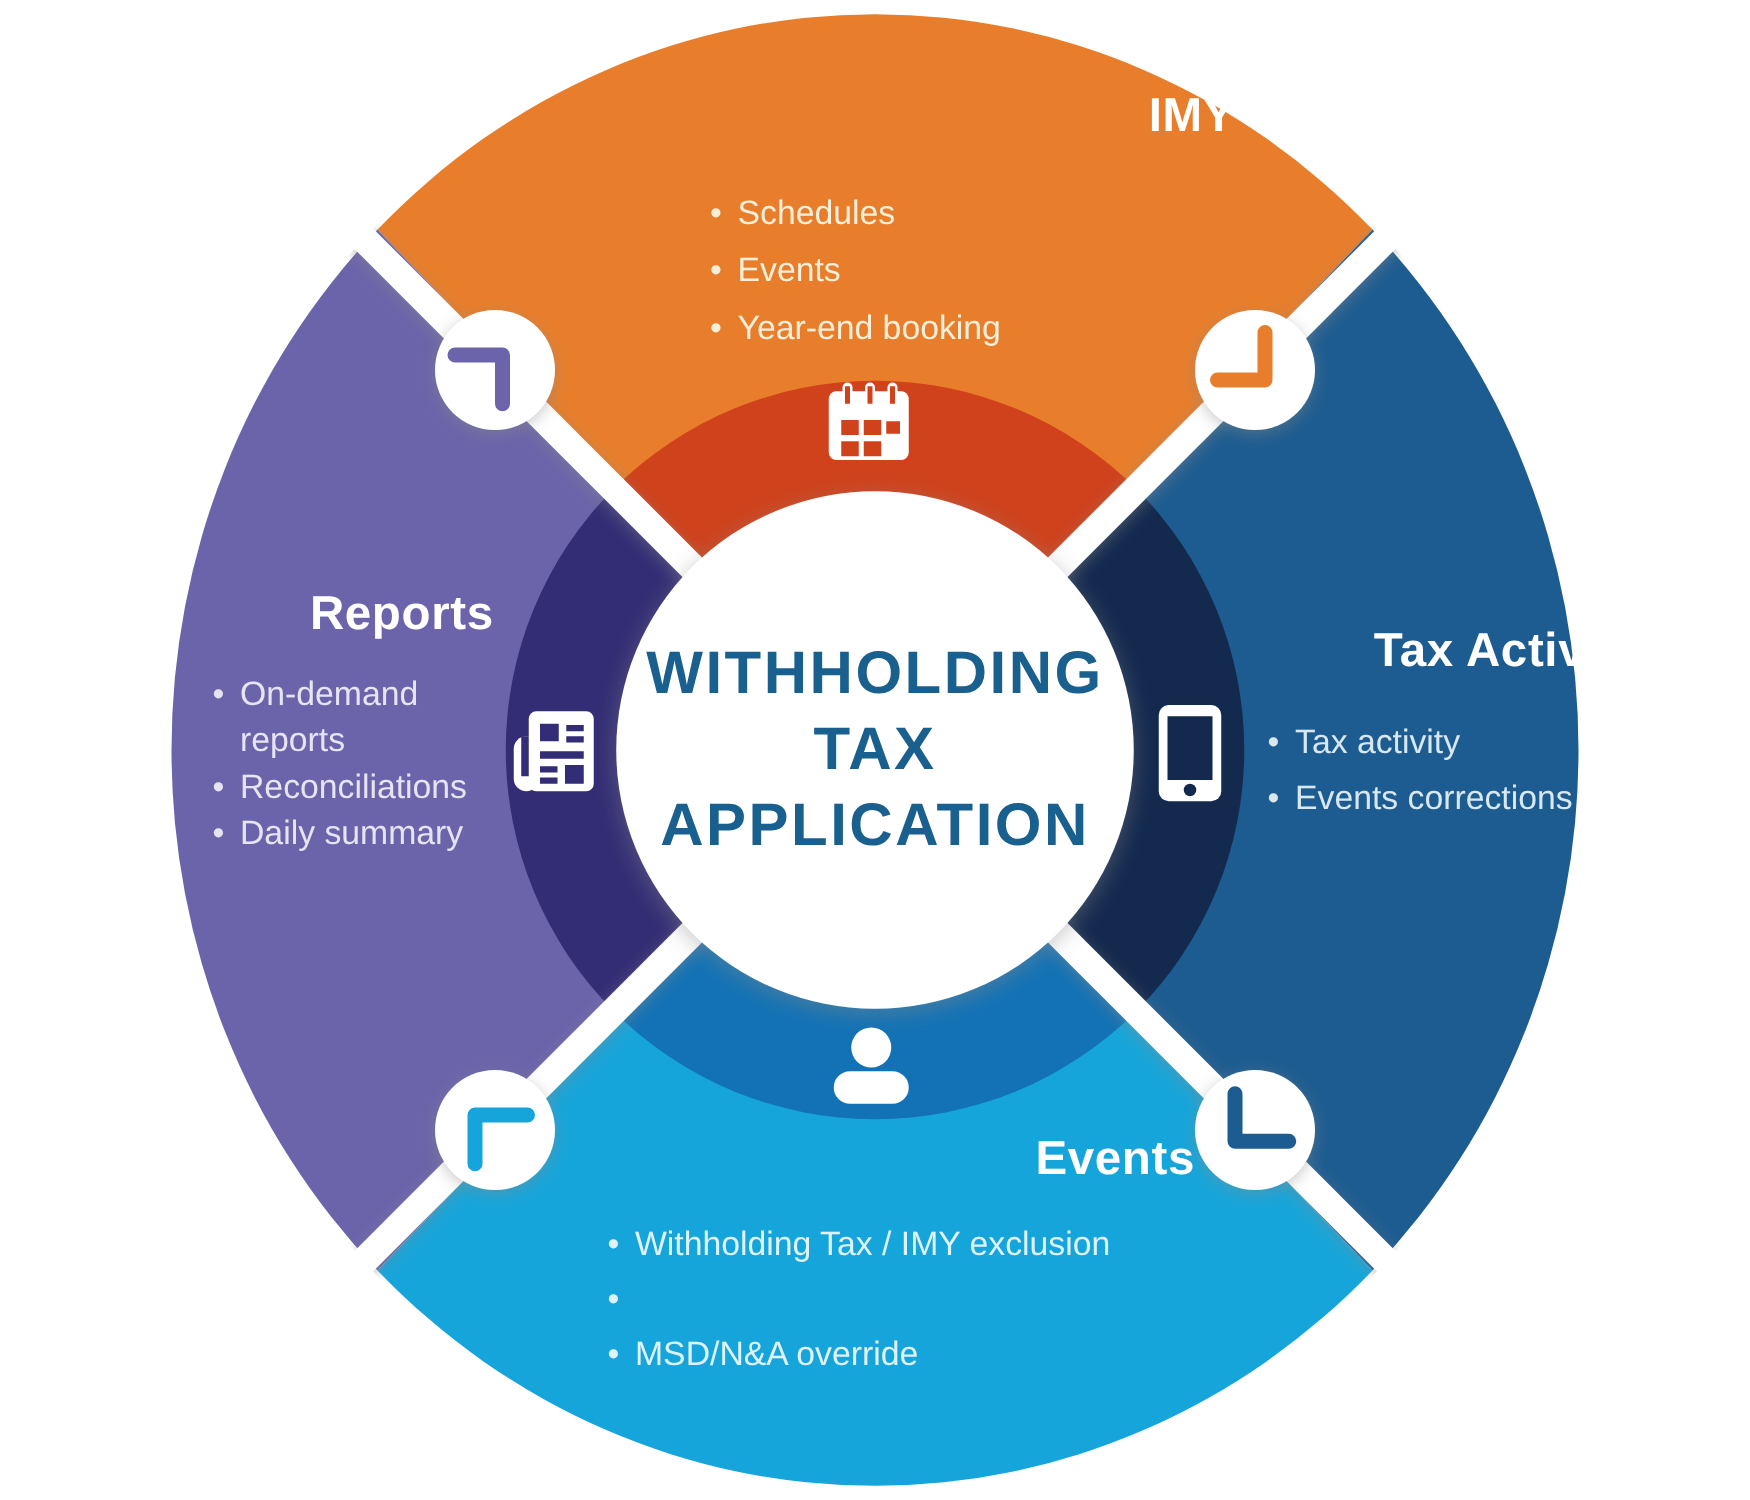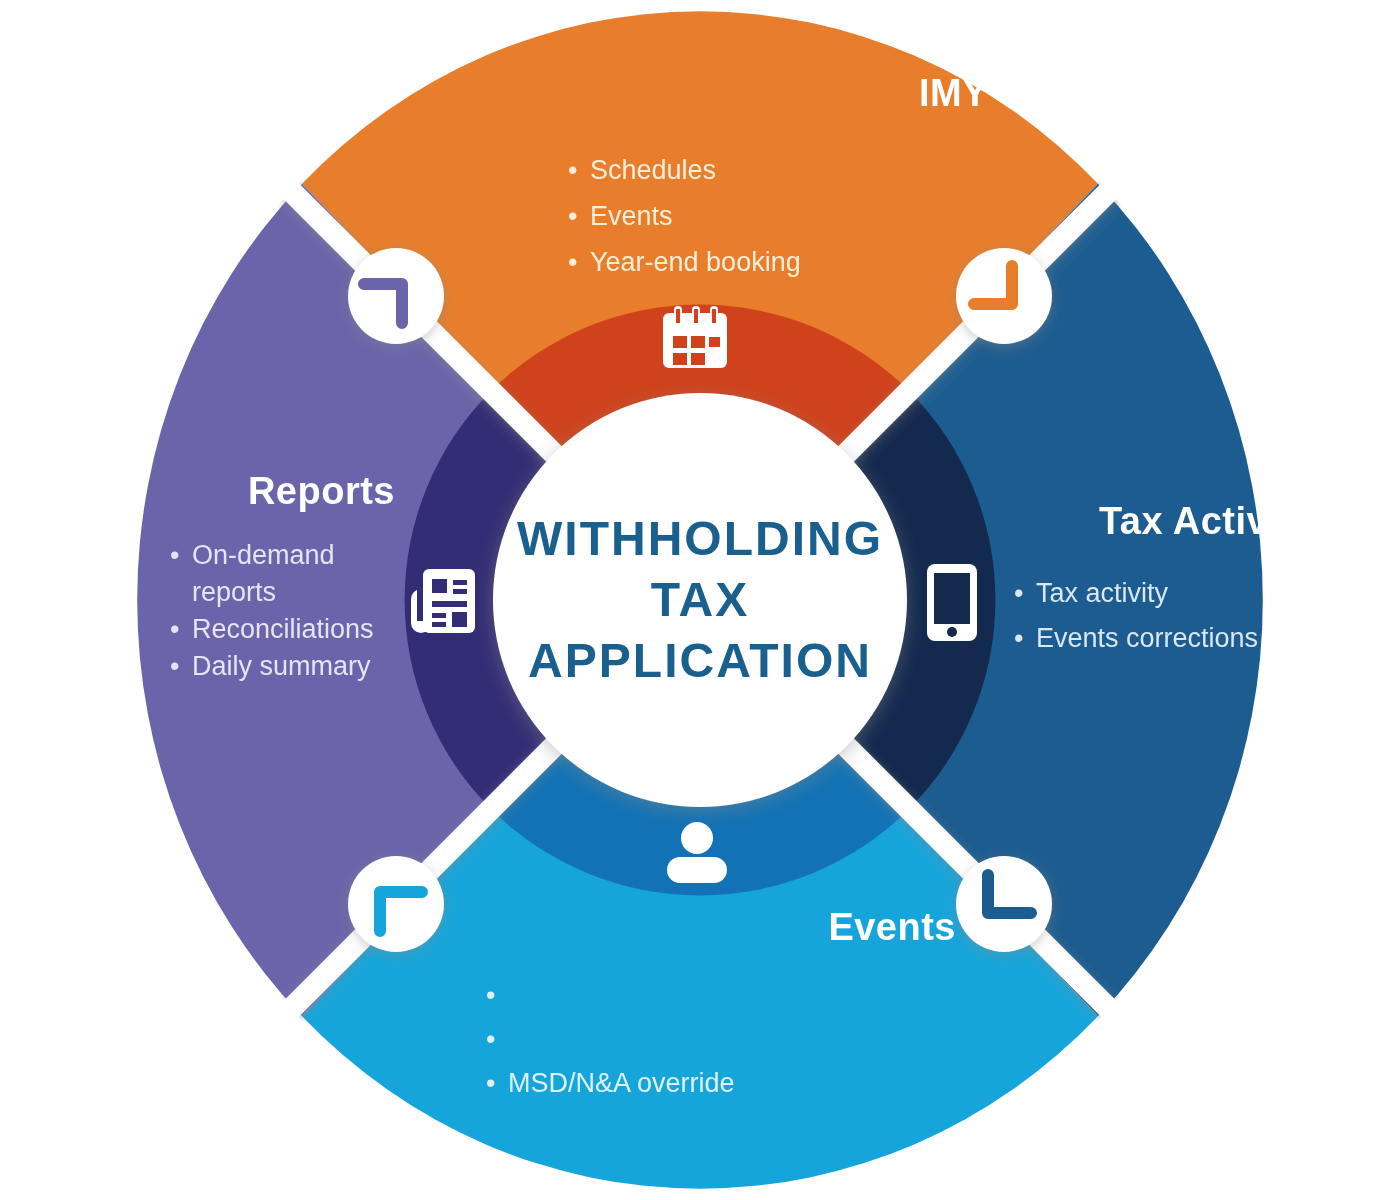--- a/index.html
+++ b/index.html
@@ -181,20 +181,21 @@
         <span>Daily summary</span>
       </div>
     </div>
   </div>
 
   <div class="label sec-admin">
     <div class="title">Events</div>
     <div class="items">
       <div class="bullet">
         <span class="dot">•</span>
+        <span>Withholding Tax / IMY exclusion</span>
       </div>
       <div class="bullet">
         <span class="dot">•</span>
       </div>
       <div class="bullet">
         <span class="dot">•</span>
         <span>MSD/N&amp;A override</span>
       </div>
     </div>
   </div>

